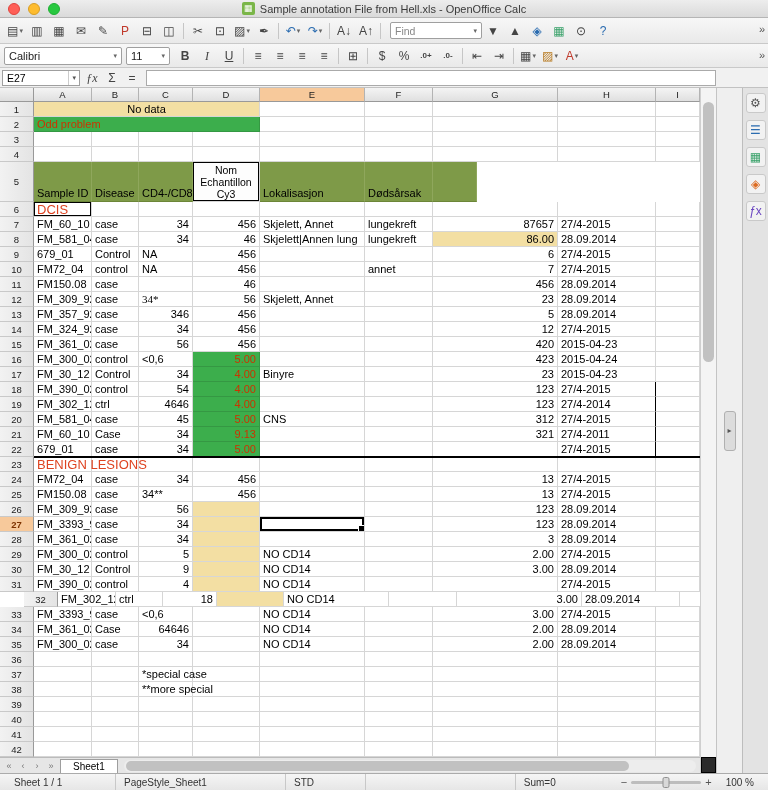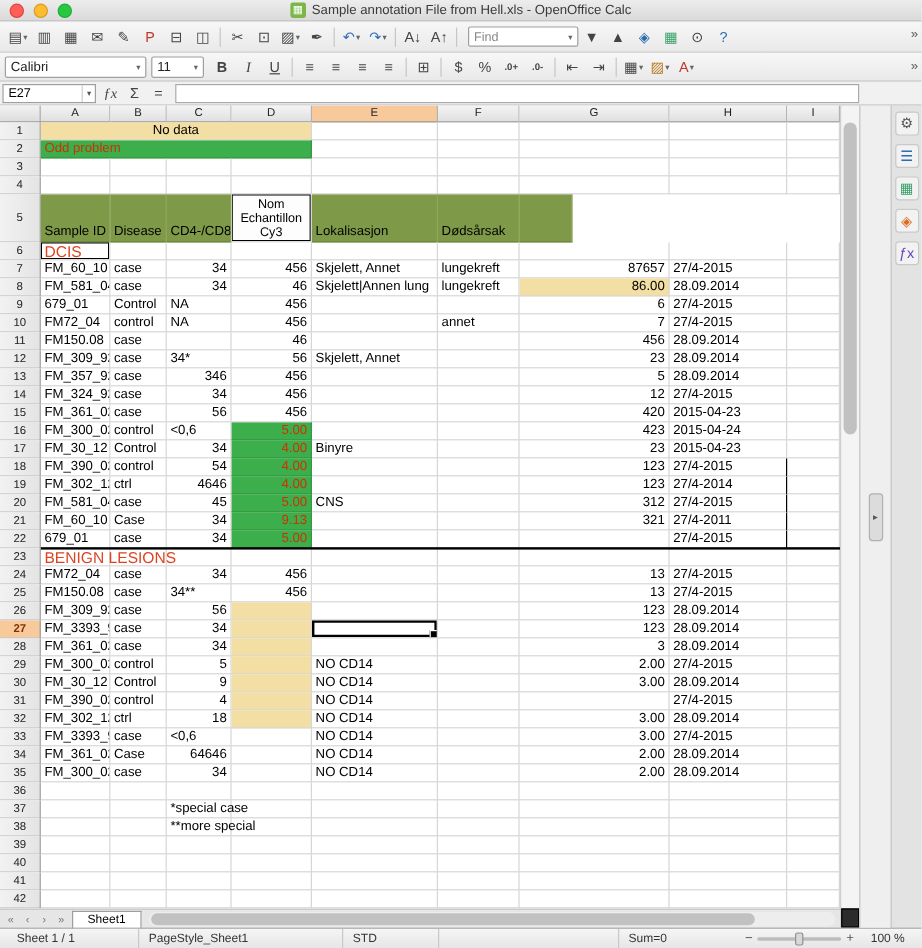--- a/index.html
+++ b/index.html
@@ -447,21 +447,21 @@
             <div class="c" style="width: 105px;"></div>
             <div class="c" style="width: 68px;"></div>
             <div class="c num" style="width: 125px;">456</div>
             <div class="c" style="width: 98px;">28.09.2014</div>
             <div class="c" style="width: 44px;"></div>
           </div>
           <div class="row" style="height: 15px;">
             <div class="rhd">12</div>
             <div class="c" style="width: 58px;">FM_309_92</div>
             <div class="c" style="width: 47px;">case</div>
-            <div class="c" style="width: 54px;">34*</div>
+            <div class="c" style="width: 54px; font-family: Liberation Serif, serif;">34*</div>
             <div class="c num" style="width: 67px;">56</div>
             <div class="c" style="width: 105px;">Skjelett, Annet</div>
             <div class="c" style="width: 68px;"></div>
             <div class="c num" style="width: 125px;">23</div>
             <div class="c" style="width: 98px;">28.09.2014</div>
             <div class="c" style="width: 44px;"></div>
           </div>
           <div class="row" style="height: 15px;">
             <div class="rhd">13</div>
             <div class="c" style="width: 58px;">FM_357_92</div>
@@ -683,21 +683,21 @@
             <div class="c" style="width: 58px;">FM_390_02</div>
             <div class="c" style="width: 47px;">control</div>
             <div class="c num" style="width: 54px;">4</div>
             <div class="c beige" style="width: 67px;"></div>
             <div class="c" style="width: 105px;">NO CD14</div>
             <div class="c" style="width: 68px;"></div>
             <div class="c" style="width: 125px;"></div>
             <div class="c" style="width: 98px;">27/4-2015</div>
             <div class="c" style="width: 44px;"></div>
           </div>
-          <div class="row" style="height: 15px;">
+          <div class="row" style="height: 15px; padding-left: 24px;">
             <div class="rhd">32</div>
             <div class="c" style="width: 58px;">FM_302_12</div>
             <div class="c" style="width: 47px;">ctrl</div>
             <div class="c num" style="width: 54px;">18</div>
             <div class="c beige" style="width: 67px;"></div>
             <div class="c" style="width: 105px;">NO CD14</div>
             <div class="c" style="width: 68px;"></div>
             <div class="c num" style="width: 125px;">3.00</div>
             <div class="c" style="width: 98px;">28.09.2014</div>
             <div class="c" style="width: 44px;"></div>

